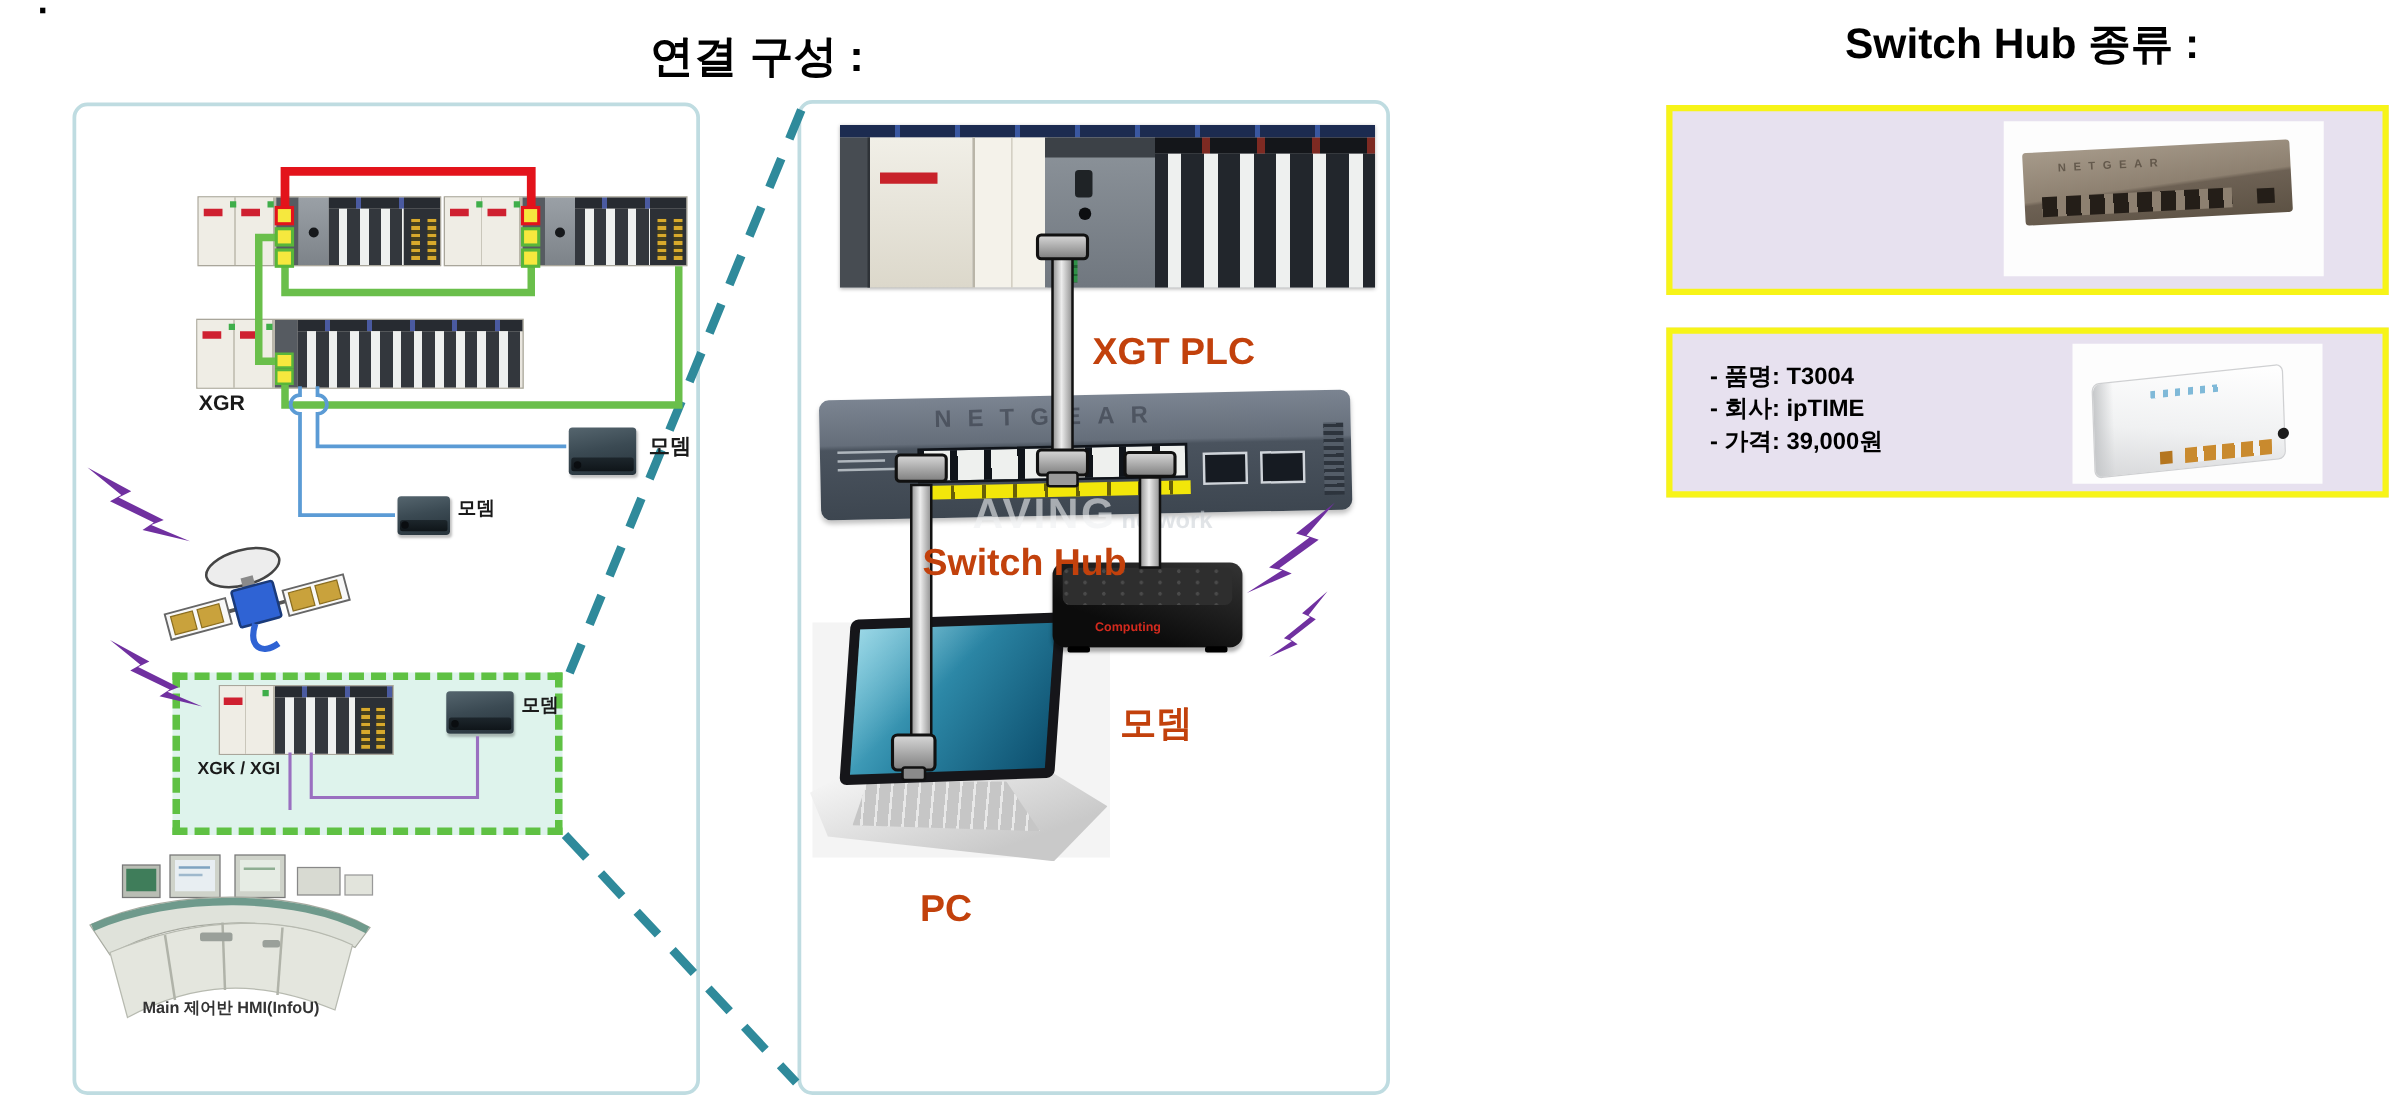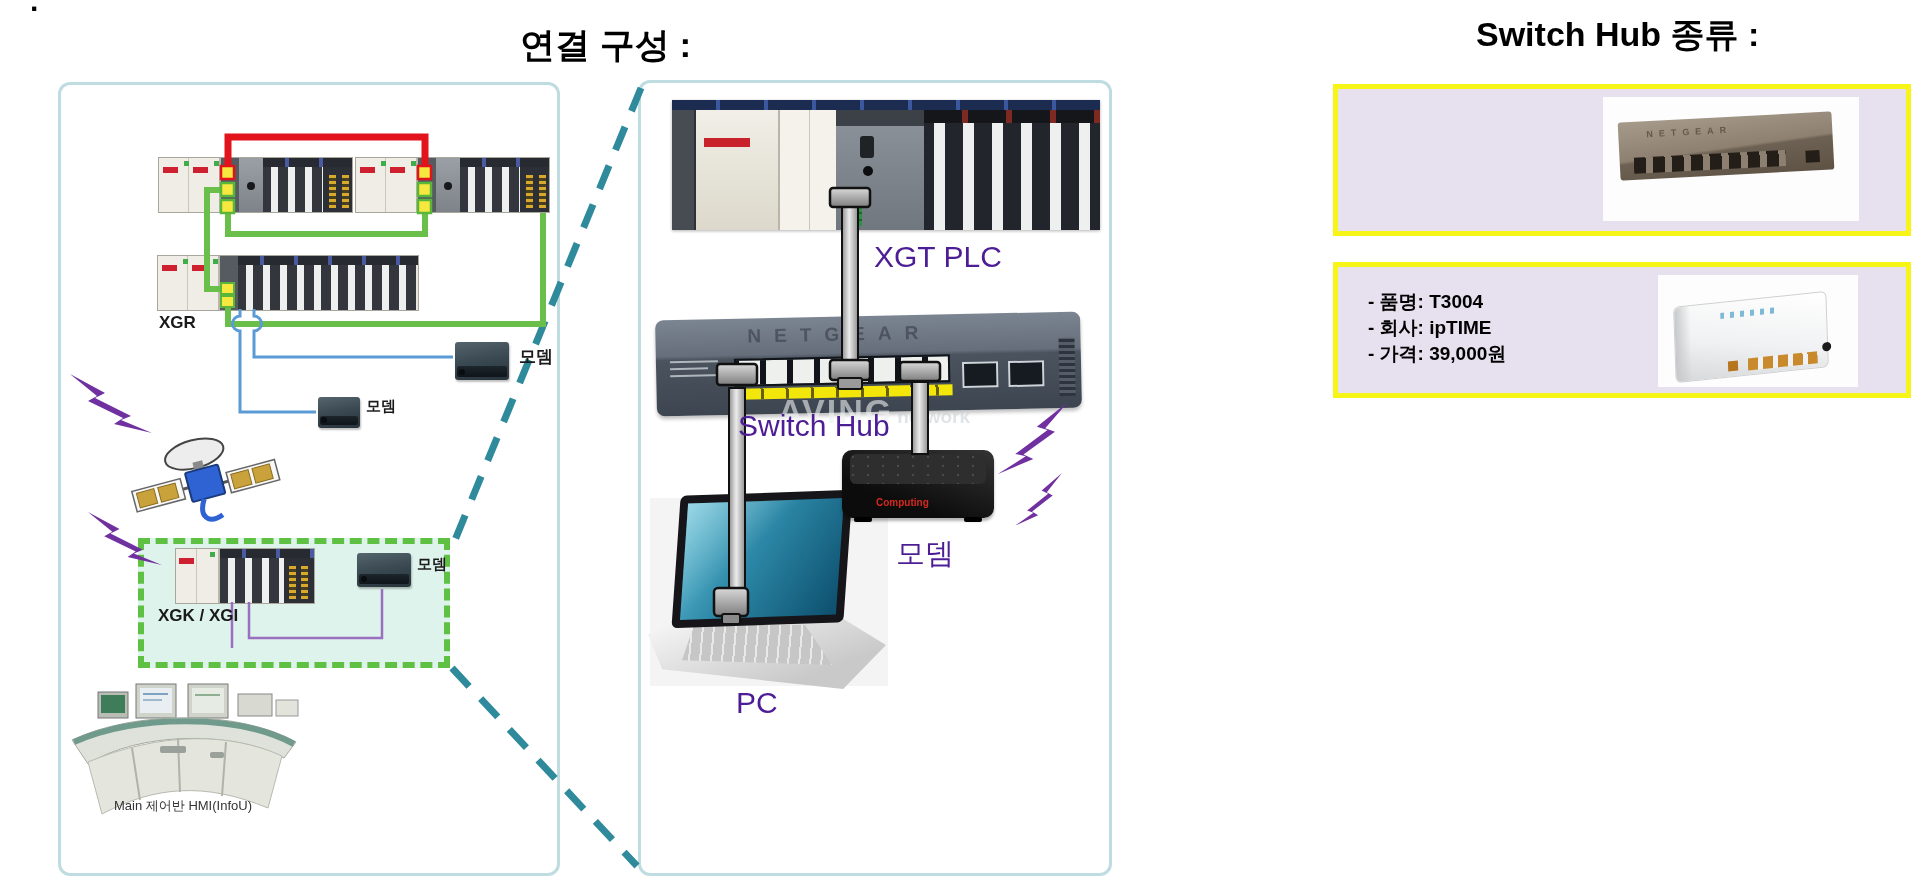--- a/index.html
+++ b/index.html
@@ -1,20 +1,20 @@
 <!DOCTYPE html>
 <html><head>
 <meta charset="utf-8">
 <style>
   html,body{margin:0;padding:0;}
   body{width:1920px;height:892px;position:relative;background:#fff;overflow:hidden;
        font-family:"Liberation Sans","DejaVu Sans",sans-serif;color:#000;}
   .panel{position:absolute;border:3px solid #bfdce1;border-radius:12px;background:#fff;z-index:1;}
   .title{position:absolute;font-weight:800;color:#000;white-space:nowrap;z-index:8;}
-  .lbl{position:absolute;font-weight:400;color:#4c1d95;white-space:nowrap;z-index:8;}
+  .lbl{position:absolute;font-weight:700;color:#c2410c;white-space:nowrap;z-index:8;margin-top:25px;}
   .lbl-sm{position:absolute;font-weight:700;color:#1a1a1a;white-space:nowrap;z-index:8;}
   .greenbox{position:absolute;left:138px;top:538px;width:300px;height:118px;
             border:6px dashed #5fc143;background:#def3ec;z-index:2;}
   svg.overlay{position:absolute;left:0;top:0;z-index:6;pointer-events:none;}
   
   .rack{position:absolute;background:#e9e6df;border:1px solid #a9a69b;z-index:3;box-sizing:border-box;}
   .rack .beige{position:absolute;left:0;top:0;bottom:0;background:
       linear-gradient(90deg,#efede5 0 46%,#c9c6ba 46% 48%,#efede5 48% 96%,#b9b6aa 96%);}
   .rack .tag{position:absolute;width:15px;height:6px;background:#cf2030;}
   .rack .dot-g{position:absolute;width:5px;height:5px;background:#3fae4a;}
@@ -362,23 +362,23 @@
     <rect x="714" y="588" width="34" height="28" rx="4" fill="url(#capG)" stroke-width="2.5"></rect>
     <rect x="722" y="614" width="18" height="10" rx="2" fill="#8a8a8a" stroke-width="2"></rect>
     <rect x="912" y="382" width="16" height="72" fill="url(#cableG)" stroke-width="2"></rect>
     <rect x="900" y="362" width="40" height="19" rx="3" fill="url(#capG)" stroke-width="2.5"></rect>
   </g>
 </svg>
 
 <div class="lbl-sm" style="left:159px;top:313px;font-size:17px;">XGR</div>
 <div class="lbl-sm" style="left:519px;top:345px;font-size:17px;">모뎀</div>
 <div class="lbl-sm" style="left:366px;top:397px;font-size:15px;">모뎀</div>
-<div class="lbl-sm" style="left:158px;top:606px;font-size:17px;">XGK / XGI</div>
+<div class="lbl-sm" style="left:158px;top:606px;font-size:14px;">XGK / XGI</div>
 <div class="lbl-sm" style="left:417px;top:555px;font-size:15px;">모뎀</div>
-<div class="lbl-sm" style="left:114px;top:797px;font-size:13px;font-weight:400;color:#333;">Main 제어반 HMI(InfoU)</div>
+<div class="lbl-sm" style="left:114px;top:797px;font-size:13px;font-weight:700;color:#333;">Main 제어반 HMI(InfoU)</div>
 
 <div class="lbl" style="left:874px;top:240px;font-size:30px;">XGT PLC</div>
 <div class="lbl" style="left:738px;top:409px;font-size:30px;z-index:7;">Switch Hub</div>
 <div class="lbl" style="left:896px;top:534px;font-size:29px;">모뎀</div>
 <div class="lbl" style="left:736px;top:686px;font-size:30px;">PC</div>
 
 <div class="pbox" style="top:84px;height:152px;">
   <div class="photo" style="left:265px;top:8px;width:256px;height:124px;">
     <div class="ngswitch">
       <div class="bl">NETGEAR</div>

